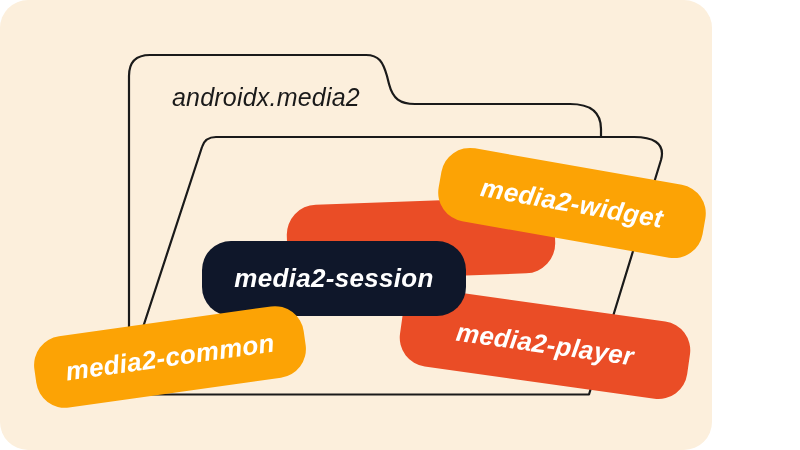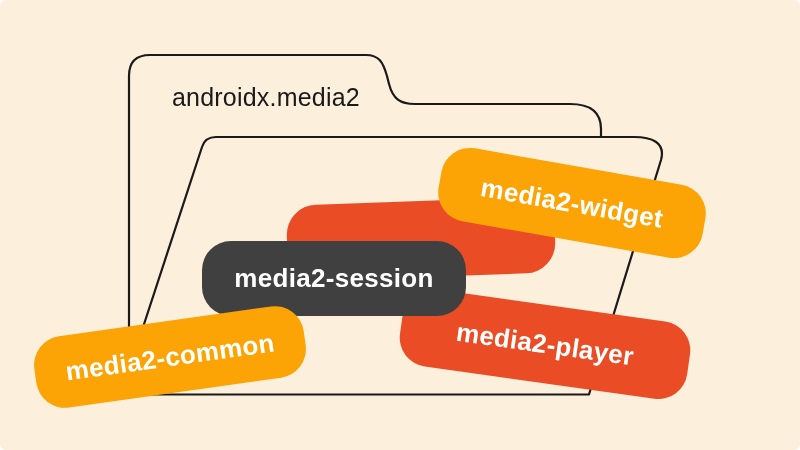--- a/index.html
+++ b/index.html
@@ -5,25 +5,26 @@
   html, body {
     margin: 0;
     padding: 0;
     background: #FFFFFF;
     width: 800px;
     height: 450px;
     font-family: "Liberation Sans", "DejaVu Sans", sans-serif;
   }
   .canvas {
     position: relative;
-    width: 800px;
+    width: 712px;
     height: 450px;
-    border-radius: 6px;
+    border-radius: 28px;
     overflow: hidden;
     background: #FCEFDC;
+    font-style: italic;
   }
   .folder-svg {
     position: absolute;
     left: 0; top: 0;
     width: 800px; height: 450px;
   }
   .folder-title {
     position: absolute;
     left: 172px;
     top: 83px;
@@ -91,21 +92,21 @@
   <div class="decor" style="background: rgb(234, 77, 38);"></div>
 
   <div class="badge badge-widget" style="background: rgb(252, 163, 5);">
     <span>media2-widget</span>
   </div>
 
   <div class="badge badge-player" style="background: rgb(234, 77, 38);">
     <span>media2-player</span>
   </div>
 
-  <div class="badge badge-session" style="background: #404040;">
+  <div class="badge badge-session" style="background: #0f172a;">
     <span>media2-session</span>
   </div>
 
   <div class="badge badge-common" style="background: rgb(252, 163, 5);">
     <span>media2-common</span>
   </div>
 
 </div>
 
 </body></html>

